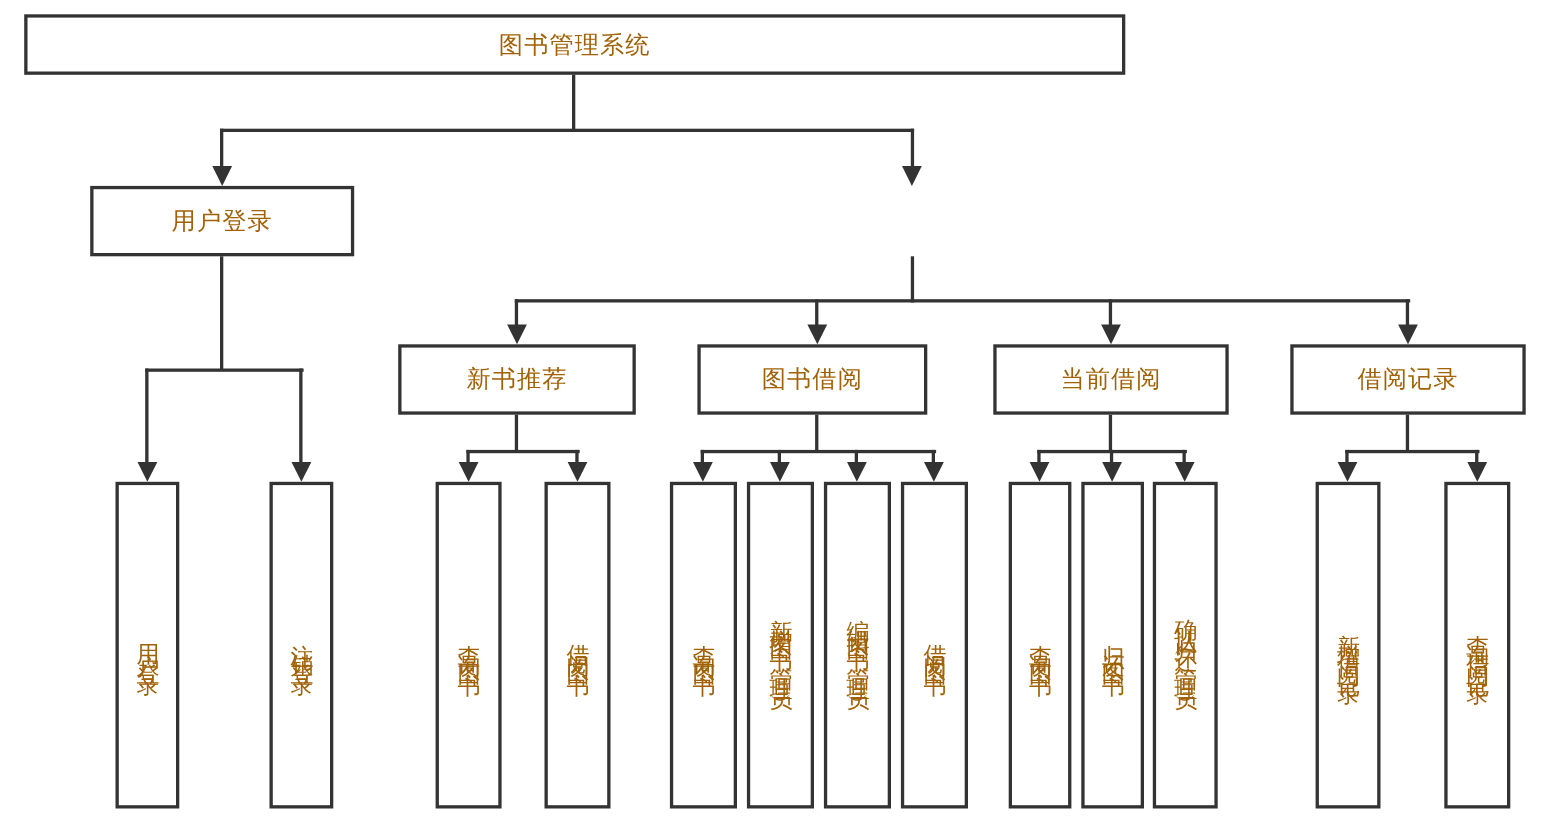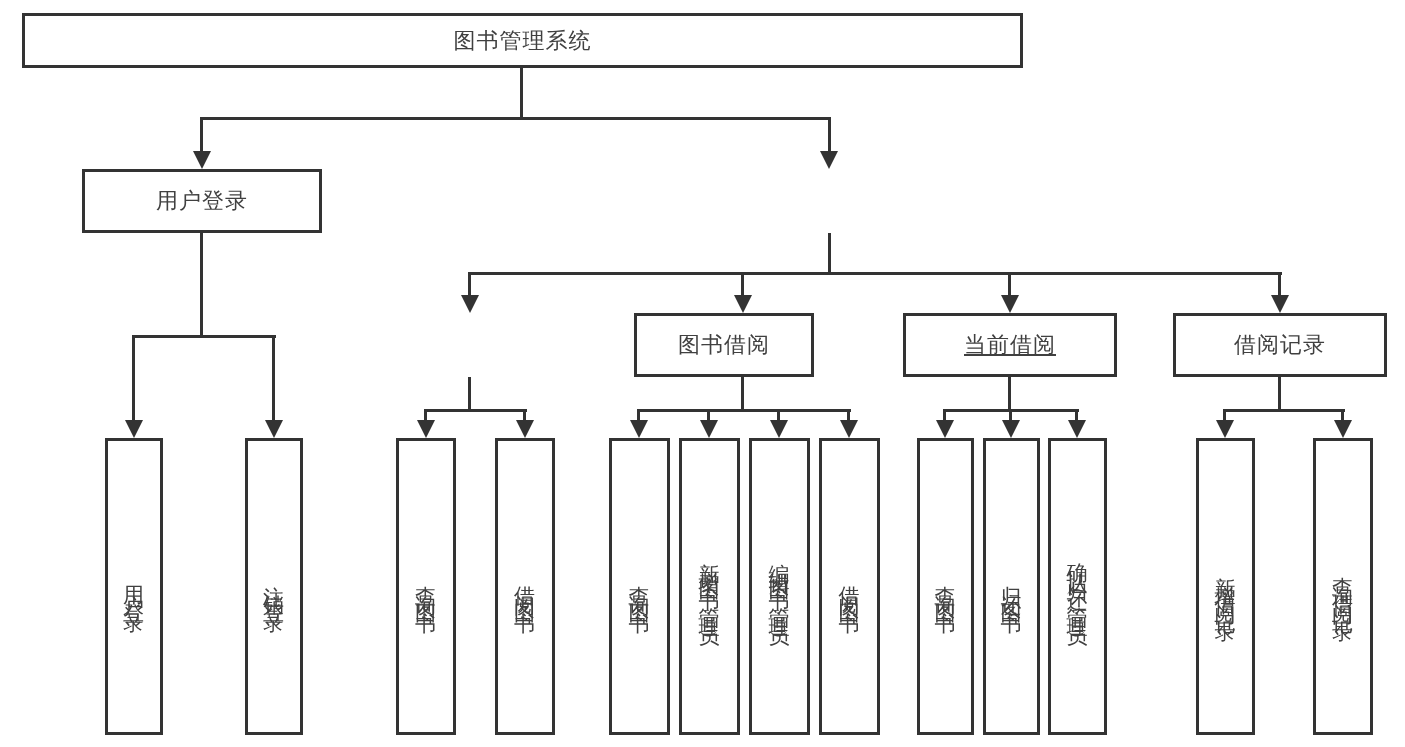--- a/index.html
+++ b/index.html
@@ -11,21 +11,21 @@
     color:#333333;
     overflow:hidden;
   }
   
   .nbox{
     position:absolute;
     box-sizing:border-box;
     border:3px solid #333333;
     background:#ffffff;
     display:flex;align-items:center;justify-content:center;
-    color:#404040;
+    color:#a16207;
   }
   .hbox{font-size:22px;letter-spacing:1px;white-space:nowrap;}
   .vbox{
     font-size:21px;
     writing-mode:vertical-rl;
     text-orientation:mixed;
     letter-spacing:9px;
     line-height:1;
   }
   
@@ -74,22 +74,23 @@
   <div class="ln" style="left:468px;top:272px;width:814px;height:3px;"></div>
   <div class="ln" style="left:468px;top:272px;width:3px;height:26px;"></div>
   <div class="ln" style="left:741px;top:272px;width:3px;height:26px;"></div>
   <div class="ln" style="left:1008px;top:272px;width:3px;height:26px;"></div>
   <div class="ln" style="left:1278px;top:272px;width:3px;height:26px;"></div>
   <div class="arr" style="left:461px;top:295px;"></div>
   <div class="arr" style="left:734px;top:295px;"></div>
   <div class="arr" style="left:1001px;top:295px;"></div>
   <div class="arr" style="left:1271px;top:295px;"></div>
 
-  <div class="nbox hbox" style="left:634px;top:313px;width:180px;height:64px;">图书借阅</div>
-  <div class="nbox hbox" style="left:903px;top:313px;width:214px;height:64px;text-decoration:underline;">当前借阅</div>
+  <div class="nbox hbox" style="left:362px;top:313px;width:216px;height:64px;">新书推荐</div>
+  <div class="nbox hbox" style="left:634px;top:313px;width:209px;height:64px;">图书借阅</div>
+  <div class="nbox hbox" style="left:903px;top:313px;width:214px;height:64px;">当前借阅</div>
   <div class="nbox hbox" style="left:1173px;top:313px;width:214px;height:64px;">借阅记录</div>
 
   <div class="ln" style="left:468px;top:377px;width:3px;height:34px;"></div>
   <div class="ln" style="left:424px;top:409px;width:103px;height:3px;"></div>
   <div class="ln" style="left:424px;top:409px;width:3px;height:12px;"></div>
   <div class="ln" style="left:523px;top:409px;width:3px;height:12px;"></div>
   <div class="arr" style="left:417px;top:420px;"></div>
   <div class="arr" style="left:516px;top:420px;"></div>
 
   <div class="ln" style="left:741px;top:377px;width:3px;height:34px;"></div>

